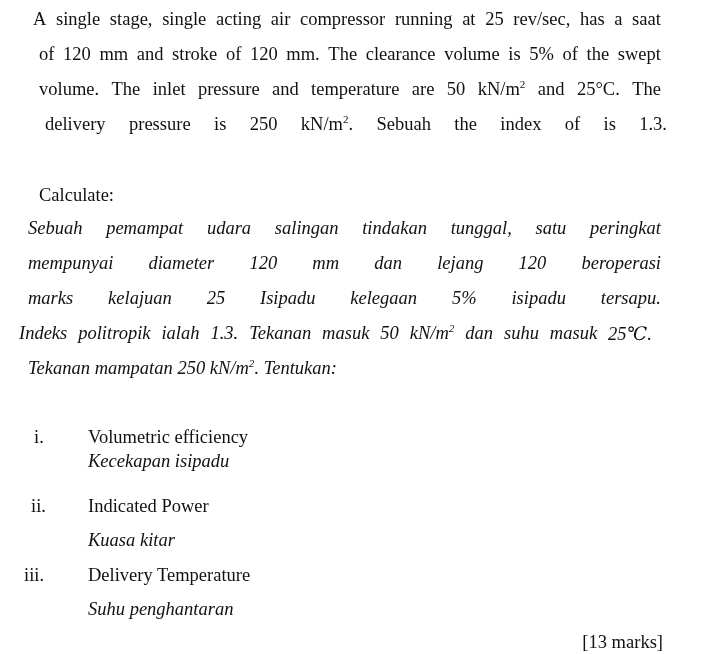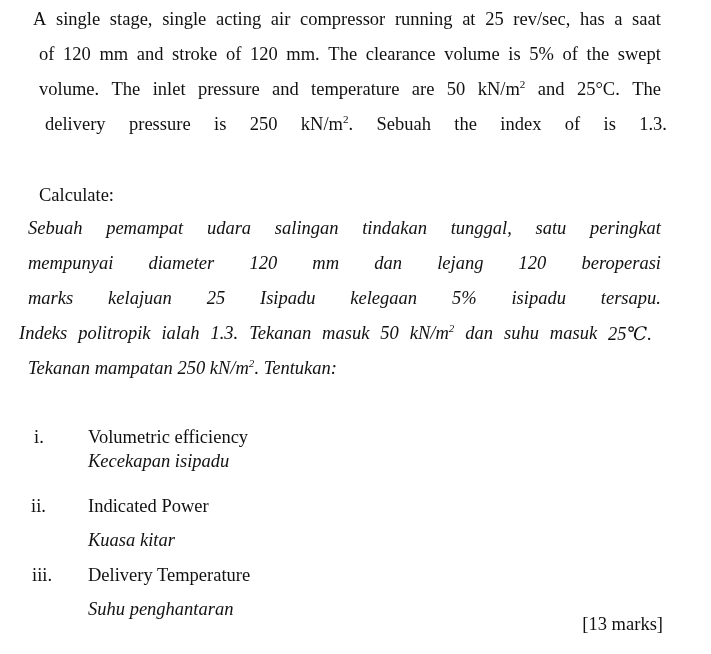--- a/index.html
+++ b/index.html
@@ -8,21 +8,21 @@
       font-family: "Liberation Serif", "DejaVu Serif", serif;
       color: #111111;
       font-size: 18.5px;
     }
     .line { position: absolute; white-space: nowrap; }
     .row { position: absolute; display: flex; justify-content: space-between; }
     .it { font-style: italic; }
     sup { font-size: 0.6em; vertical-align: 0.6em; line-height: 0; }
     .num { position: absolute; }
     .item { position: absolute; left: 88px; }
-    .marks { position: absolute; right: 48px; top: 614px; }
+    .marks { position: absolute; right: 48px; top: 632px; }
   </style>
 </head>
 <body>
 
 <div>
   <div class="row" id="en0" style="left:33px; width:628px; top:9px;">
       <span>A</span>
       <span>single</span>
       <span>stage,</span>
       <span>single</span>
@@ -138,19 +138,19 @@
     <span class="num" style="left:34px; top:427px;">i.</span>
     <span class="item" style="top:427px;">Volumetric efficiency</span>
     <span class="item it" style="top:451px;">Kecekapan isipadu</span>
   </div>
   <div>
     <span class="num" style="left:31px; top:496px;">ii.</span>
     <span class="item" style="top:496px;">Indicated Power</span>
     <span class="item it" style="top:530px;">Kuasa kitar</span>
   </div>
   <div>
-    <span class="num" style="left:32px; top:565px;">iii.</span>
+    <span class="num" style="left:24px; top:565px;">iii.</span>
     <span class="item" style="top:565px;">Delivery Temperature</span>
     <span class="item it" style="top:599px;">Suhu penghantaran</span>
   </div>
 </div>
 
 <div class="marks">[13 marks]</div>
 
 </body></html>

